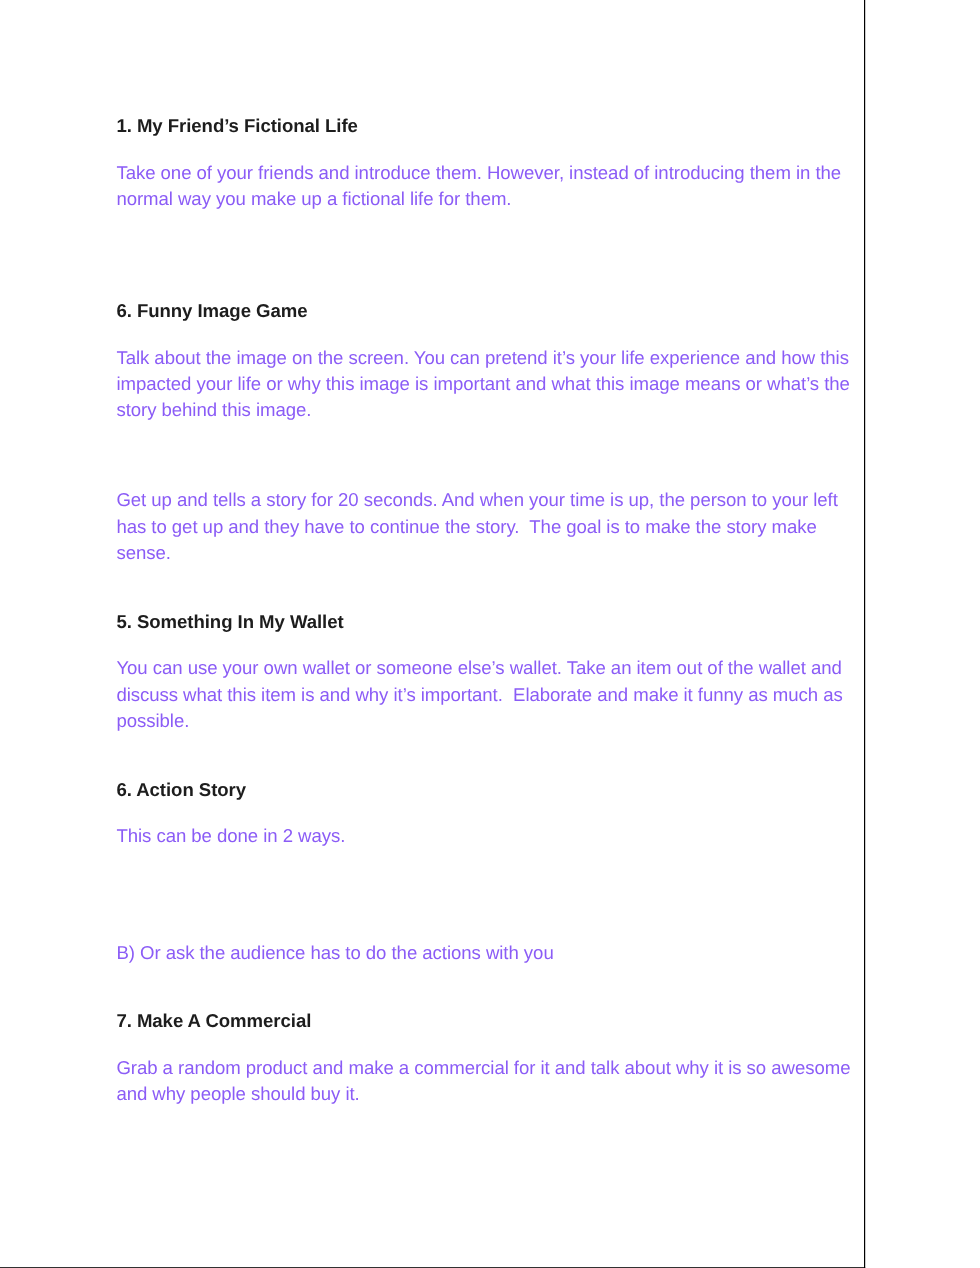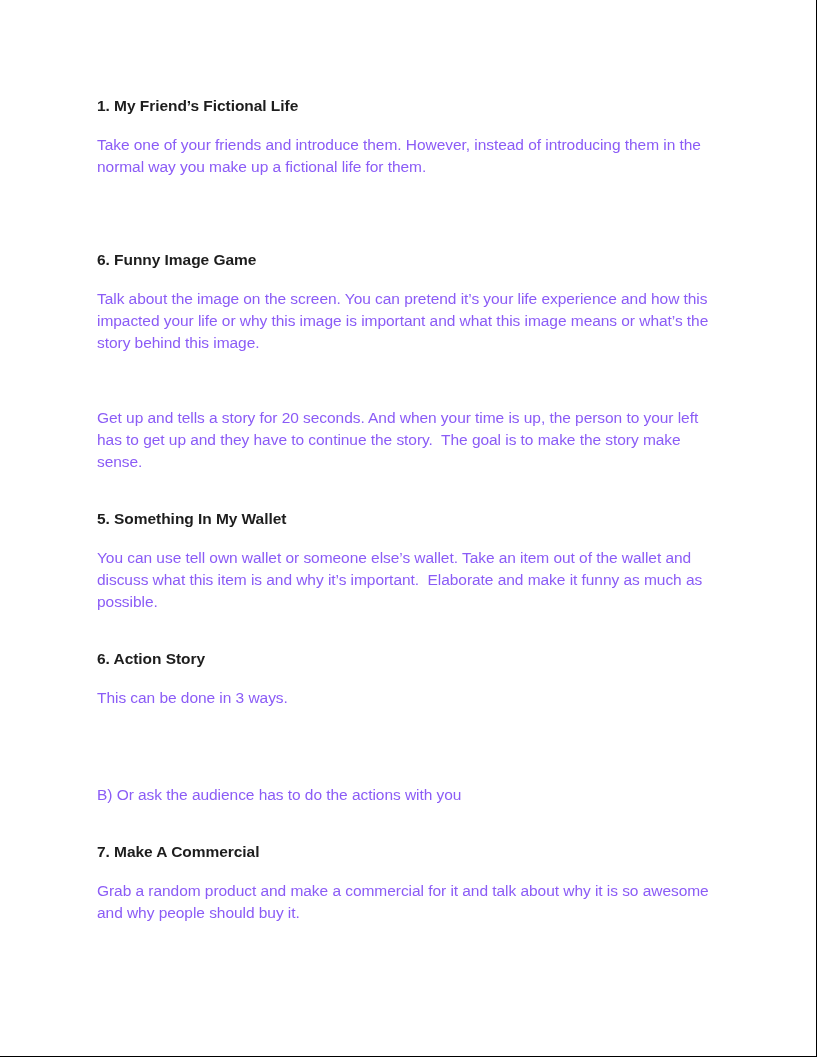--- a/index.html
+++ b/index.html
@@ -9,21 +9,21 @@
   }
   body {
     width: 817px;
     height: 1057px;
     font-family: "Liberation Sans", sans-serif;
     -webkit-font-smoothing: antialiased;
   }
   #page {
     position: relative;
     box-sizing: border-box;
-    width: 817px;
+    width: 721px;
     height: 1057px;
     background: #ffffff;
     border-right: 1px solid #000000;
     border-bottom: 1px solid #000000;
     overflow: hidden;
   }
   #content {
     position: absolute;
     left: 97px;
     top: 96px;
@@ -65,26 +65,26 @@
         <h2 class="sec-heading">6. Funny Image Game</h2>
         <p class="sec-body">Talk about the image on the screen. You can pretend it’s your life experience and how this impacted your life or why this image is important and what this image means or what’s the story behind this image.</p>
       </div>
       <div class="sec-gap"></div>
       <div class="section">
         <p class="sec-body">Get up and tells a story for 20 seconds. And when your time is up, the person to your left has to get up and they have to continue the story.  The goal is to make the story make sense.</p>
       </div>
       <div class="sec-gap"></div>
       <div class="section">
         <h2 class="sec-heading">5. Something In My Wallet</h2>
-        <p class="sec-body">You can use tell own wallet or someone else’s wallet. Take an item out of the wallet and discuss what this item is and why it’s important.  Elaborate and make it funny as much as possible.</p>
+        <p class="sec-body">You can use your own wallet or someone else’s wallet. Take an item out of the wallet and discuss what this item is and why it’s important.  Elaborate and make it funny as much as possible.</p>
       </div>
       <div class="sec-gap"></div>
       <div class="section">
         <h2 class="sec-heading">6. Action Story</h2>
-        <p class="sec-body">This can be done in 3 ways.</p>
+        <p class="sec-body">This can be done in 2 ways.</p>
         <div class="para-gap"></div>
         <div class="para-gap"></div>
         <p class="sec-body">B) Or ask the audience has to do the actions with you</p>
       </div>
       <div class="sec-gap"></div>
       <div class="section">
         <h2 class="sec-heading">7. Make A Commercial</h2>
         <p class="sec-body">Grab a random product and make a commercial for it and talk about why it is so awesome and why people should buy it.</p>
       </div>
     </div>

